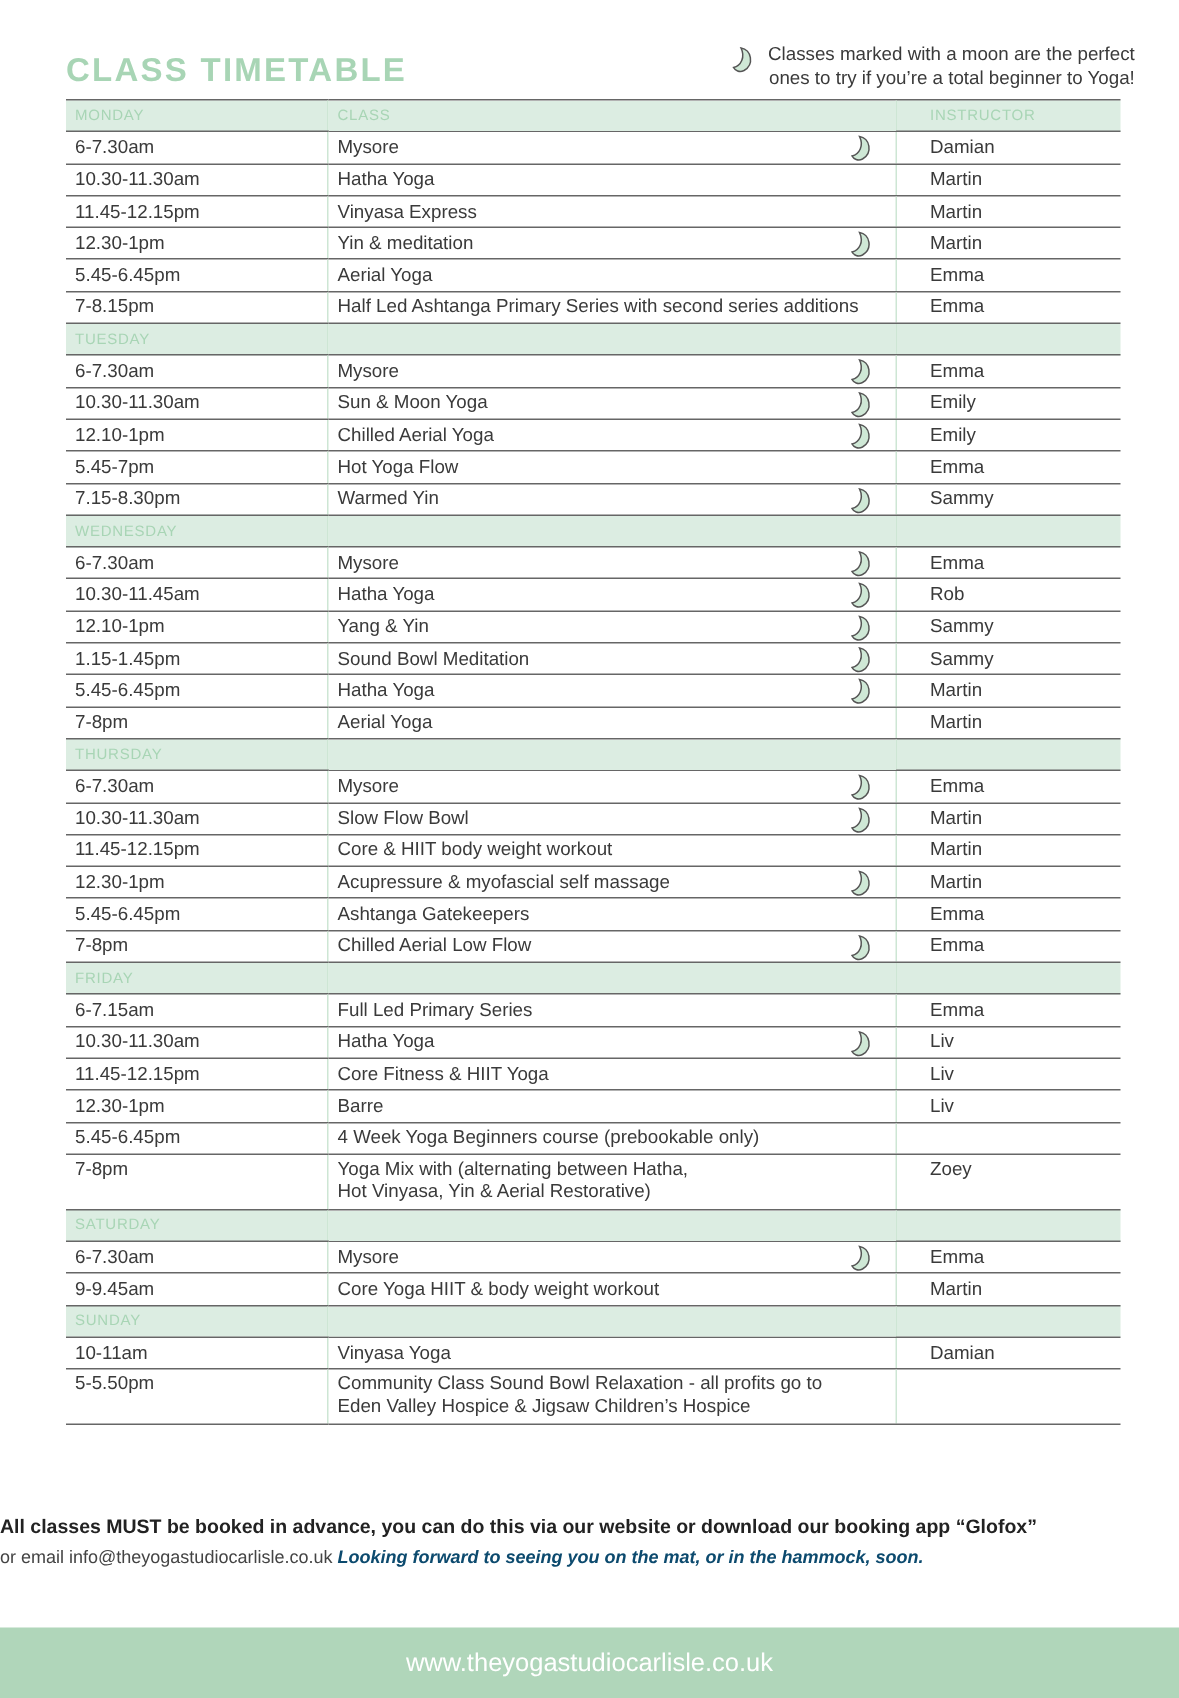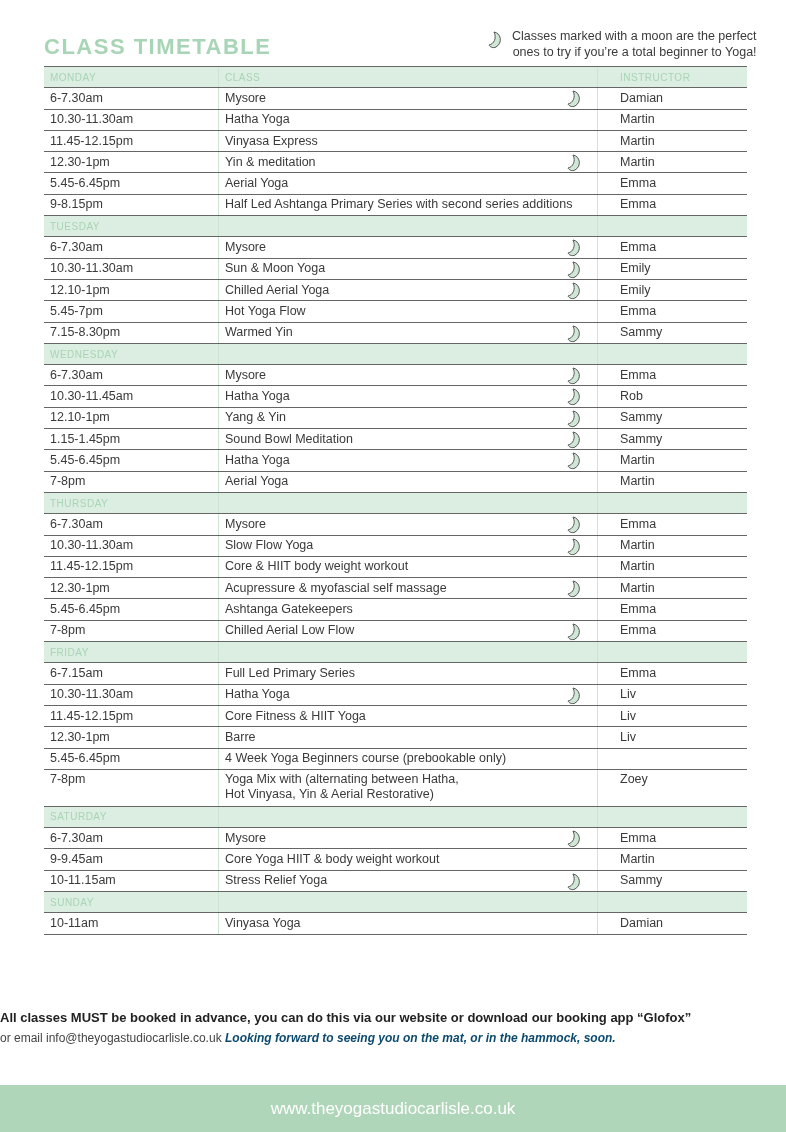--- a/index.html
+++ b/index.html
@@ -77,21 +77,21 @@
               <path d="M6 1 C13 2 15 12 8 16 C5 17.5 2 16 1 14 C6 13 9 7 6 1 Z" fill="#cfe8d6" stroke="#555" stroke-width="1"></path>
             </svg></span></td>
         <td class="c3">Martin</td>
       </tr>
       <tr>
         <td class="c1">5.45-6.45pm</td>
         <td class="c2"><span>Aerial Yoga</span></td>
         <td class="c3">Emma</td>
       </tr>
       <tr>
-        <td class="c1">9-8.15pm</td>
+        <td class="c1">7-8.15pm</td>
         <td class="c2"><span>Half Led Ashtanga Primary Series with second series additions</span></td>
         <td class="c3">Emma</td>
       </tr>
       <tr class="day">
         <td class="c1">TUESDAY</td>
         <td class="c2"></td>
         <td class="c3"></td>
       </tr>
       <tr>
         <td class="c1">6-7.30am</td>
@@ -178,21 +178,21 @@
       </tr>
       <tr>
         <td class="c1">6-7.30am</td>
         <td class="c2"><span>Mysore</span><span class="moonwrap"><svg width="16" height="18" viewBox="0 0 16 18">
               <path d="M6 1 C13 2 15 12 8 16 C5 17.5 2 16 1 14 C6 13 9 7 6 1 Z" fill="#cfe8d6" stroke="#555" stroke-width="1"></path>
             </svg></span></td>
         <td class="c3">Emma</td>
       </tr>
       <tr>
         <td class="c1">10.30-11.30am</td>
-        <td class="c2"><span>Slow Flow Yoga</span><span class="moonwrap"><svg width="16" height="18" viewBox="0 0 16 18">
+        <td class="c2"><span>Slow Flow Bowl</span><span class="moonwrap"><svg width="16" height="18" viewBox="0 0 16 18">
               <path d="M6 1 C13 2 15 12 8 16 C5 17.5 2 16 1 14 C6 13 9 7 6 1 Z" fill="#cfe8d6" stroke="#555" stroke-width="1"></path>
             </svg></span></td>
         <td class="c3">Martin</td>
       </tr>
       <tr>
         <td class="c1">11.45-12.15pm</td>
         <td class="c2"><span>Core &amp; HIIT body weight workout</span></td>
         <td class="c3">Martin</td>
       </tr>
       <tr>
@@ -261,36 +261,34 @@
         <td class="c2"><span>Mysore</span><span class="moonwrap"><svg width="16" height="18" viewBox="0 0 16 18">
               <path d="M6 1 C13 2 15 12 8 16 C5 17.5 2 16 1 14 C6 13 9 7 6 1 Z" fill="#cfe8d6" stroke="#555" stroke-width="1"></path>
             </svg></span></td>
         <td class="c3">Emma</td>
       </tr>
       <tr>
         <td class="c1">9-9.45am</td>
         <td class="c2"><span>Core Yoga HIIT &amp; body weight workout</span></td>
         <td class="c3">Martin</td>
       </tr>
-      <tr>
-        <td class="c1">10-11.15am</td>
-        <td class="c2"><span>Stress Relief Yoga</span><span class="moonwrap"><svg width="16" height="18" viewBox="0 0 16 18">
-              <path d="M6 1 C13 2 15 12 8 16 C5 17.5 2 16 1 14 C6 13 9 7 6 1 Z" fill="#cfe8d6" stroke="#555" stroke-width="1"></path>
-            </svg></span></td>
-        <td class="c3">Sammy</td>
-      </tr>
       <tr class="day">
         <td class="c1">SUNDAY</td>
         <td class="c2"></td>
         <td class="c3"></td>
       </tr>
       <tr>
         <td class="c1">10-11am</td>
         <td class="c2"><span>Vinyasa Yoga</span></td>
         <td class="c3">Damian</td>
+      </tr>
+      <tr class="tall">
+        <td class="c1">5-5.50pm</td>
+        <td class="c2"><span>Community Class Sound Bowl Relaxation - all profits go to</span><br><span>Eden Valley Hospice &amp; Jigsaw Children’s Hospice</span></td>
+        <td class="c3"></td>
       </tr>
     </tbody>
 </table>
 
 <div class="notes">
   <div class="note1">All classes MUST be booked in advance, you can do this via our website or download our booking app “Glofox”</div>
   <div class="note3">
     <span>or email info@theyogastudiocarlisle.co.uk </span><i>Looking forward to seeing you on the mat, or in the hammock, soon.</i>
   </div>
 </div>

